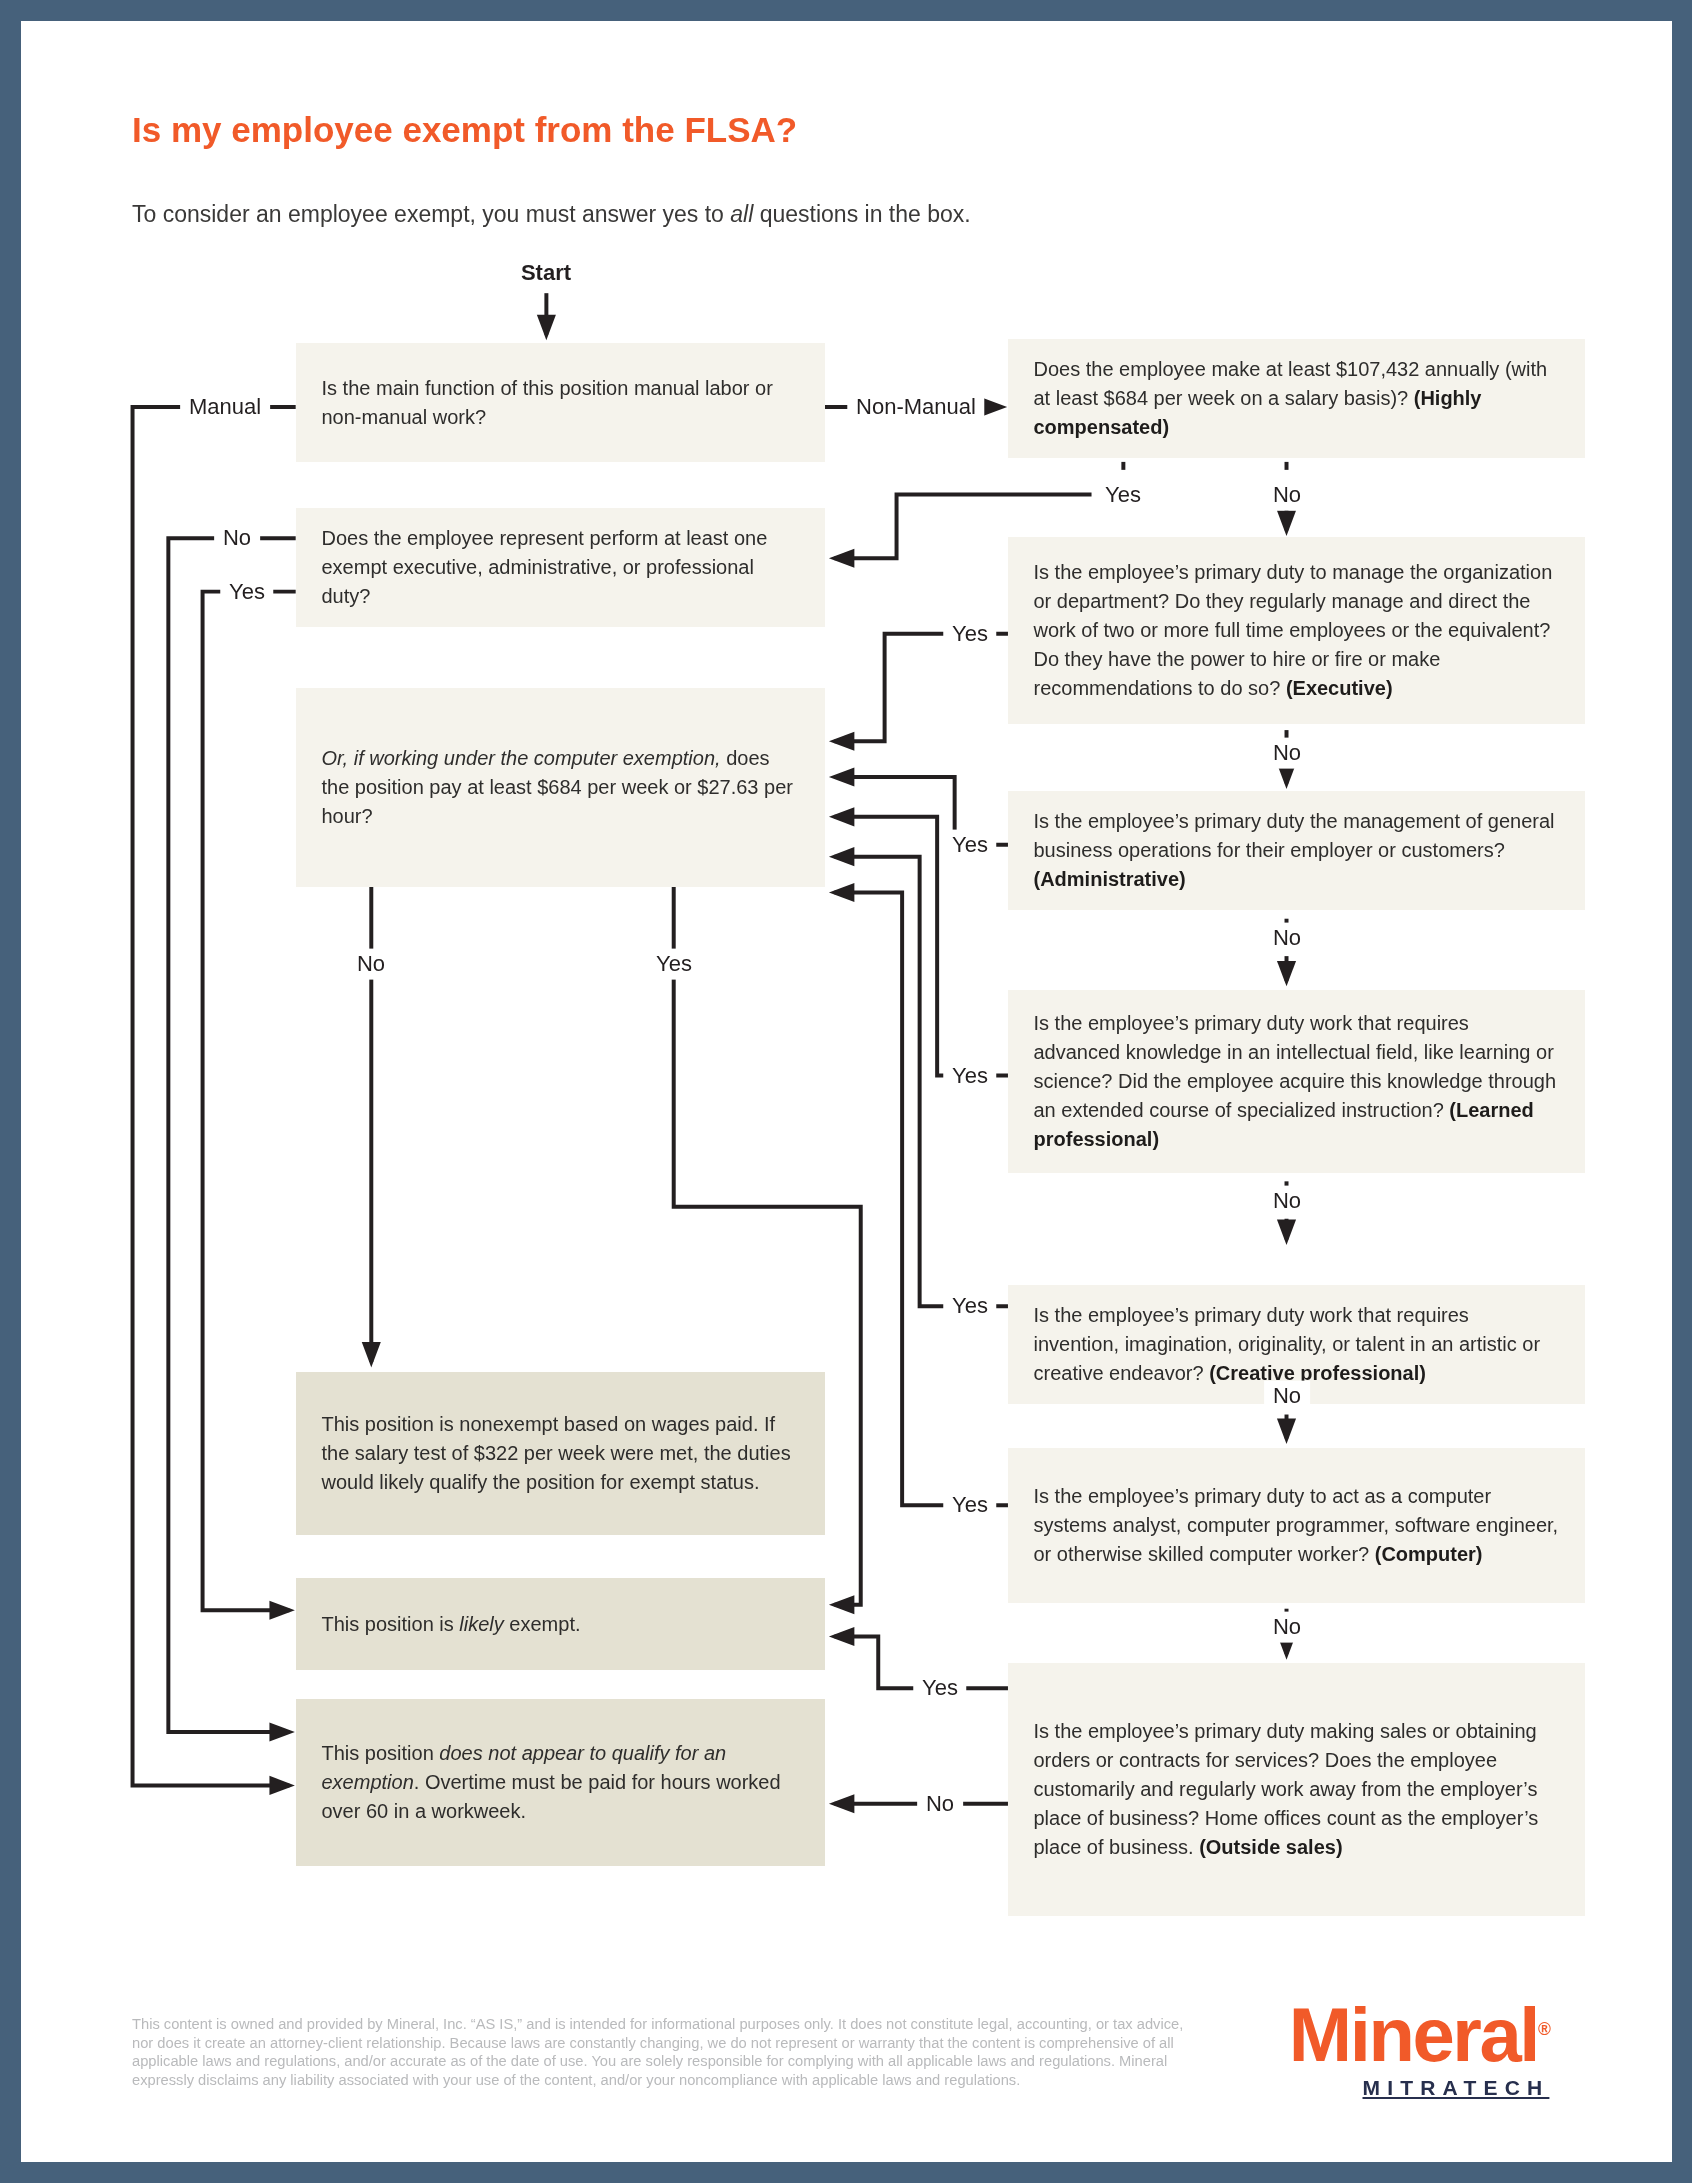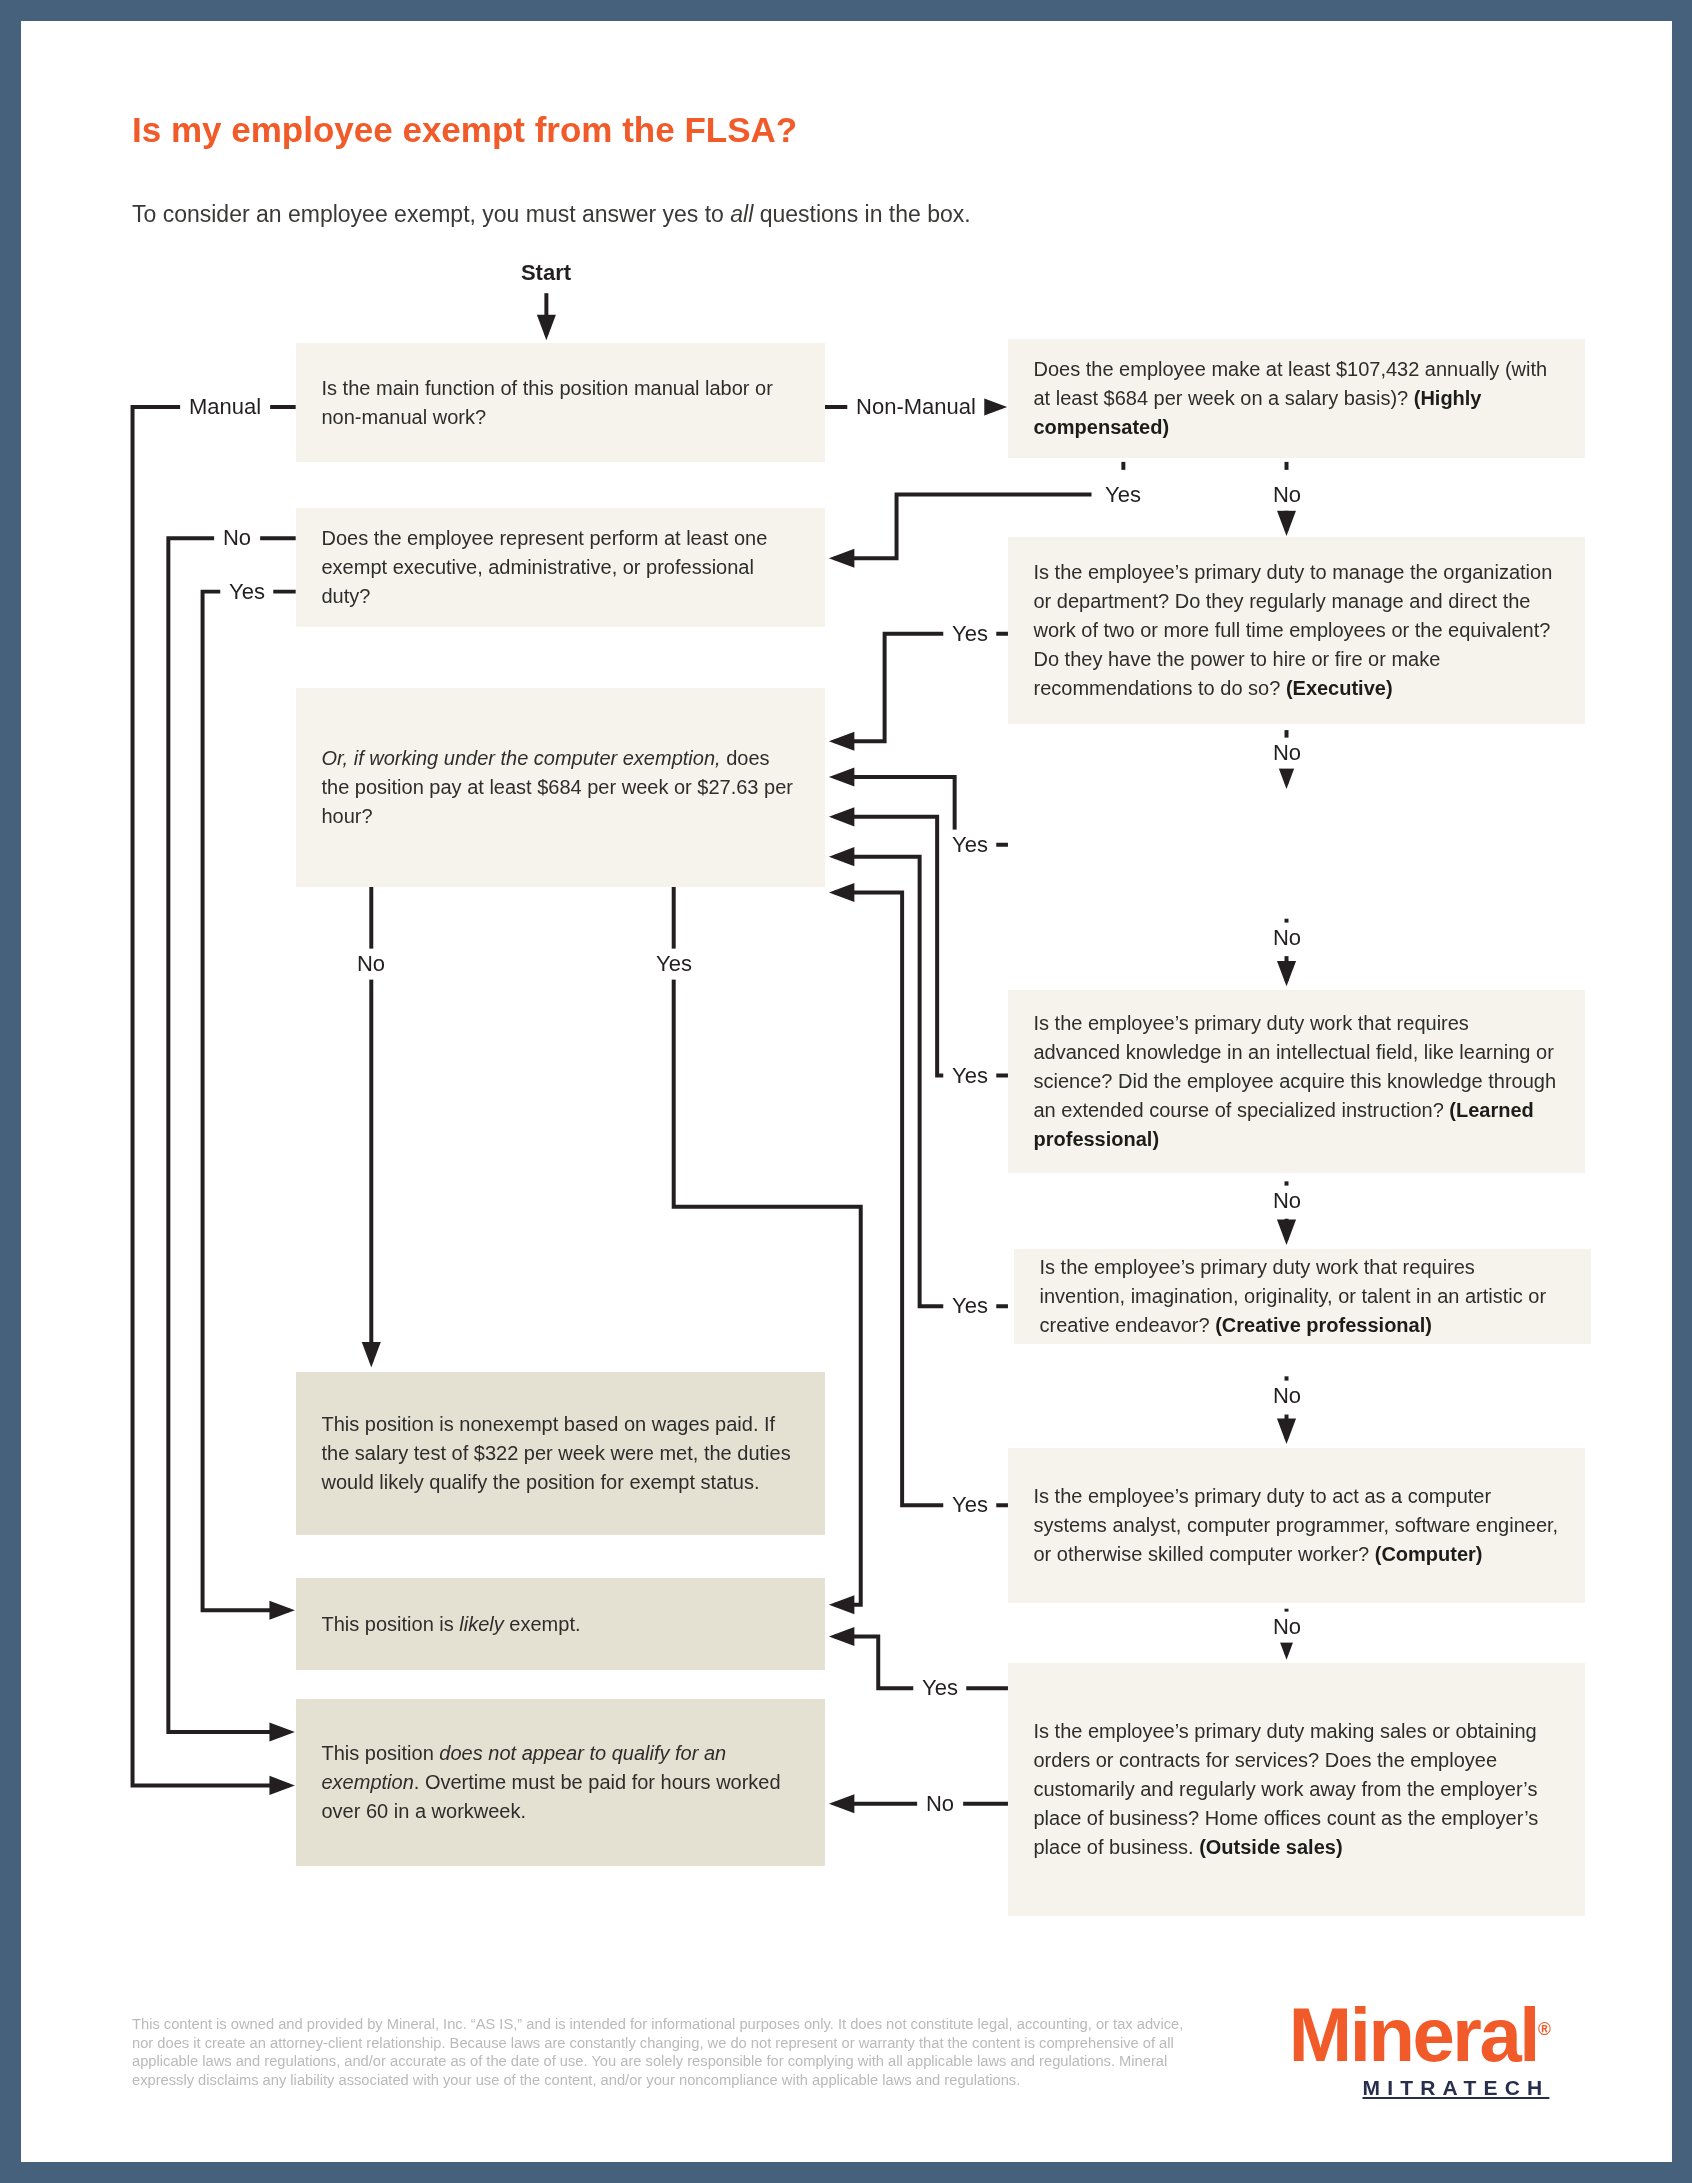--- a/index.html
+++ b/index.html
@@ -155,26 +155,29 @@
   </div>
 
   <div class="qbox" style="left:987px;top:318px;width:577px;height:119px;">
     <p><span>Does the employee make at least $107,432 annually (with at least $684 per week on a salary basis)? </span><strong>(Highly compensated)</strong></p>
   </div>
 
   <div class="qbox" style="left:987px;top:516px;width:577px;height:187px;">
     <p><span>Is the employee’s primary duty to manage the organization or department? Do they regularly manage and direct the work of two or more full time employees or the equivalent? Do they have the power to hire or fire or make recommendations to do so? </span><strong>(Executive)</strong></p>
   </div>
 
+  <div class="qbox" style="left:987px;top:770px;width:577px;height:119px;">
+    <p><span>Is the employee’s primary duty the management of general business operations for their employer or customers? </span><strong>(Administrative)</strong></p>
+  </div>
 
   <div class="qbox" style="left:987px;top:969px;width:577px;height:183px;">
     <p><span>Is the employee’s primary duty work that requires advanced knowledge in an intellectual field, like learning or science? Did the employee acquire this knowledge through an extended course of specialized instruction? </span><strong>(Learned professional)</strong></p>
   </div>
 
-  <div class="qbox" style="left:987px;top:1228px;width:577px;height:95px;margin-left:6px;">
+  <div class="qbox" style="left:987px;top:1264px;width:577px;height:119px;">
     <p><span>Is the employee’s primary duty work that requires invention, imagination, originality, or talent in an artistic or creative endeavor? </span><strong>(Creative professional)</strong></p>
   </div>
 
   <div class="qbox" style="left:987px;top:1427px;width:577px;height:155px;">
     <p><span>Is the employee’s primary duty to act as a computer systems analyst, computer programmer, software engineer, or otherwise skilled computer worker? </span><strong>(Computer)</strong></p>
   </div>
 
   <div class="qbox" style="left:987px;top:1642px;width:577px;height:253px;">
     <p><span>Is the employee’s primary duty making sales or obtaining orders or contracts for services? Does the employee customarily and regularly work away from the employer’s place of business? Home offices count as the employer’s place of business. </span><strong>(Outside sales)</strong></p>
   </div>

